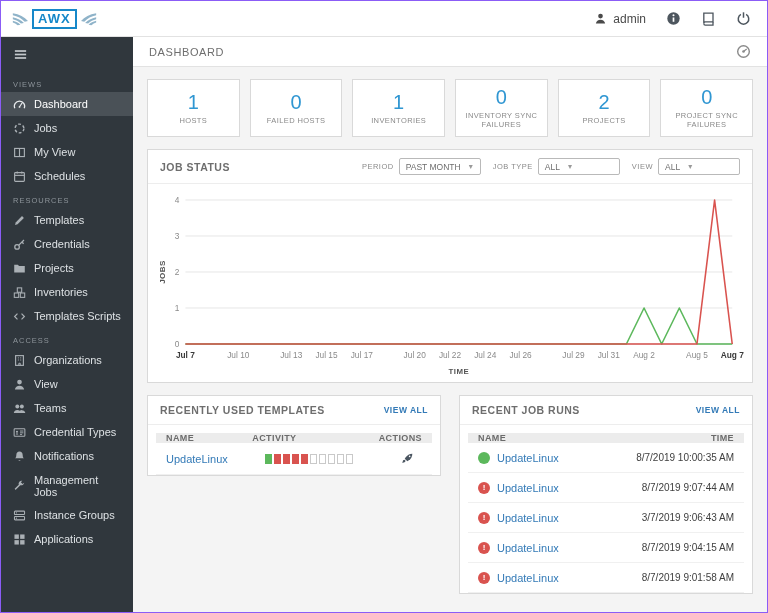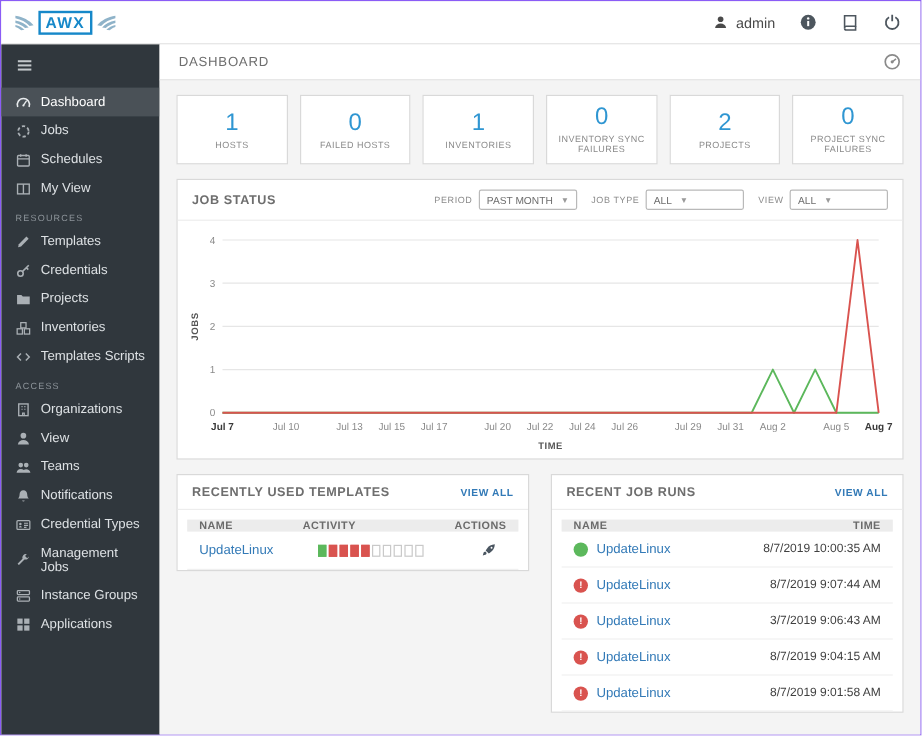--- a/index.html
+++ b/index.html
@@ -229,44 +229,45 @@
   </header>
 
   <div class="body">
     <nav class="sidebar">
       <div class="menu-btn">
         <svg>
             <use href="#i-menu"></use>
           </svg>
       </div>
       <div id="side-list">
+          <div class="side-sec">VIEWS</div>
           <div class="side-item active">
             <svg class="icn">
               <use href="#i-gauge"></use>
             </svg>
             <span>Dashboard</span>
           </div>
           <div class="side-item">
             <svg class="icn">
               <use href="#i-spinner"></use>
             </svg>
             <span>Jobs</span>
           </div>
           <div class="side-item">
             <svg class="icn">
+              <use href="#i-columns"></use>
+            </svg>
+            <span>My View</span>
+          </div>
+          <div class="side-item">
+            <svg class="icn">
               <use href="#i-calendar"></use>
             </svg>
             <span>Schedules</span>
           </div>
-          <div class="side-item">
-            <svg class="icn">
-              <use href="#i-columns"></use>
-            </svg>
-            <span>My View</span>
-          </div>
           <div class="side-sec">RESOURCES</div>
           <div class="side-item">
             <svg class="icn">
               <use href="#i-pencil"></use>
             </svg>
             <span>Templates</span>
           </div>
           <div class="side-item">
             <svg class="icn">
               <use href="#i-key"></use>
@@ -305,29 +306,29 @@
             <span>View</span>
           </div>
           <div class="side-item">
             <svg class="icn">
               <use href="#i-users"></use>
             </svg>
             <span>Teams</span>
           </div>
           <div class="side-item">
             <svg class="icn">
+              <use href="#i-idcard"></use>
+            </svg>
+            <span>Credential Types</span>
+          </div>
+          <div class="side-item">
+            <svg class="icn">
               <use href="#i-bell"></use>
             </svg>
             <span>Notifications</span>
-          </div>
-          <div class="side-item">
-            <svg class="icn">
-              <use href="#i-idcard"></use>
-            </svg>
-            <span>Credential Types</span>
           </div>
           <div class="side-item">
             <svg class="icn">
               <use href="#i-wrench"></use>
             </svg>
             <span>Management Jobs</span>
           </div>
           <div class="side-item">
             <svg class="icn">
               <use href="#i-servers"></use>

